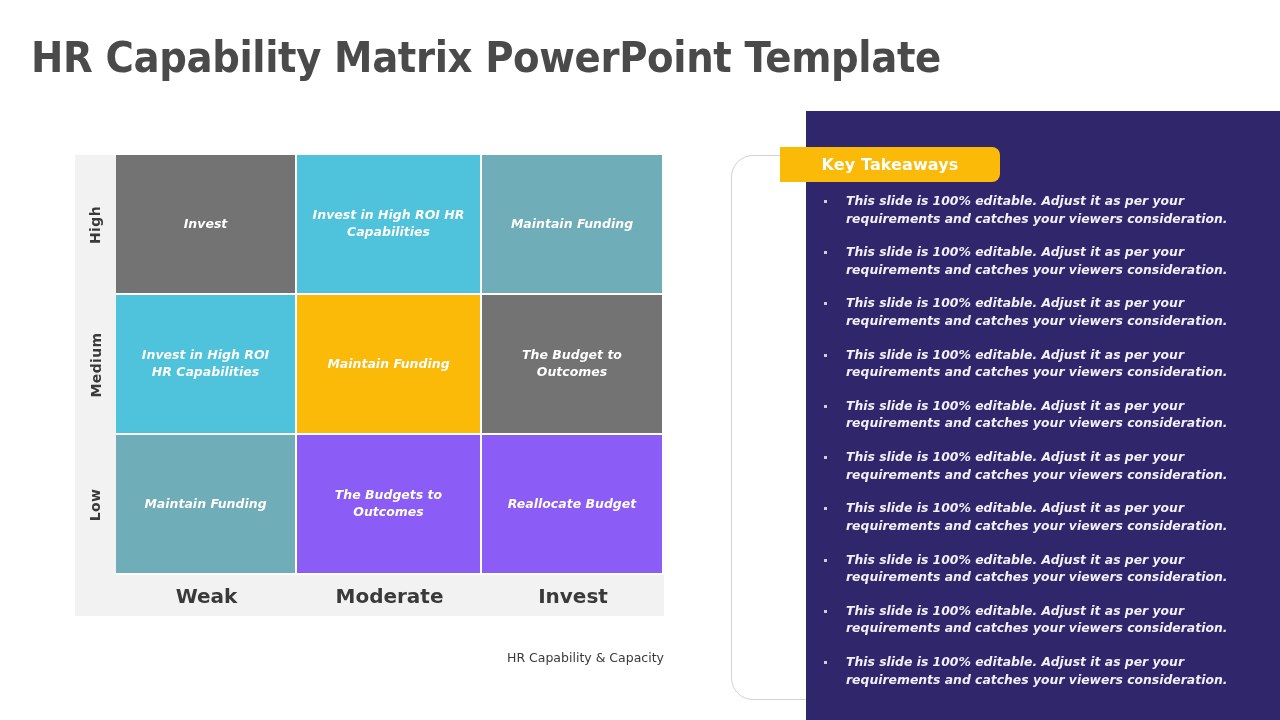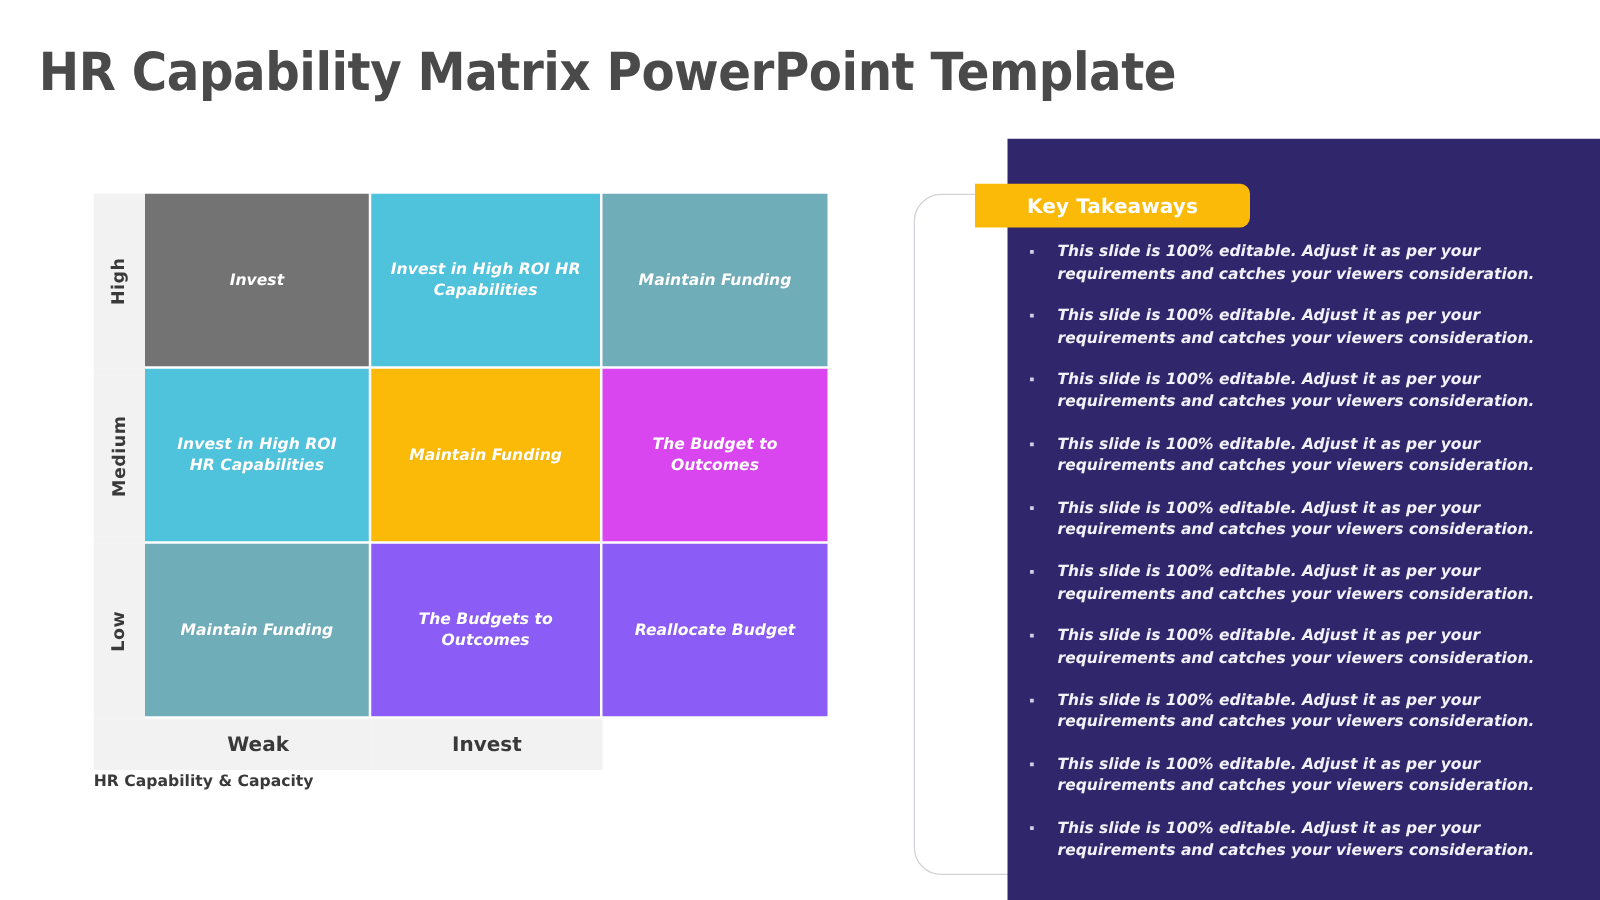--- a/index.html
+++ b/index.html
@@ -103,35 +103,35 @@
     text-shadow: 0 0 1px rgba(0,0,0,0.08);
   }
 
   .col-label {
     background: #F2F2F2;
     display: flex;
     align-items: center;
     justify-content: center;
   }
   .col-label span {
-    font-size: 16px;
+    font-size: 20px;
     font-weight: bold;
     color: #3A3A3A;
     font-family: "DejaVu Sans", sans-serif;
   }
   .corner-blank { background: #F2F2F2; }
 
   #x-axis-title {
     position: absolute;
     left: 44px;
-    top: 462px;
+    top: 495px;
     width: 589px;
-    text-align: left;
+    text-align: right;
     font-size: 12.5px;
-    font-weight: bold;
+    font-weight: normal;
     color: #3A3A3A;
     font-family: "DejaVu Sans", sans-serif;
   }
 
   
   #takeaway-frame {
     position: absolute;
     left: 731px;
     top: 155px;
     width: 524px;
@@ -225,40 +225,43 @@
       </div>
       <div class="row-label">
         <span>Medium</span>
       </div>
       <div class="cell" style="background: rgb(79, 195, 220);">
         <span>Invest in High ROI HR Capabilities</span>
       </div>
       <div class="cell" style="background: rgb(251, 185, 8);">
         <span>Maintain Funding</span>
       </div>
-      <div class="cell" style="background: #d946ef; text-align: center;">
+      <div class="cell" style="background: #737373; text-align: center;">
         <span>The Budget to Outcomes</span>
       </div>
       <div class="row-label">
         <span>Low</span>
       </div>
       <div class="cell" style="background: rgb(111, 173, 184);">
         <span>Maintain Funding</span>
       </div>
       <div class="cell" style="background: #8b5cf6;">
         <span>The Budgets to Outcomes</span>
       </div>
       <div class="cell" style="background: #8b5cf6;">
         <span>Reallocate Budget</span>
       </div>
       <div class="corner-blank"></div>
       <div class="col-label">
         <span>Weak</span>
       </div>
       <div class="col-label">
+        <span>Moderate</span>
+      </div>
+      <div class="col-label">
         <span>Invest</span>
       </div>
     </div>
 
   <div id="x-axis-title">HR Capability &amp; Capacity</div>
 </div>
 
 <div id="takeaway-frame"></div>
 
 <div id="takeaway-panel"></div>

